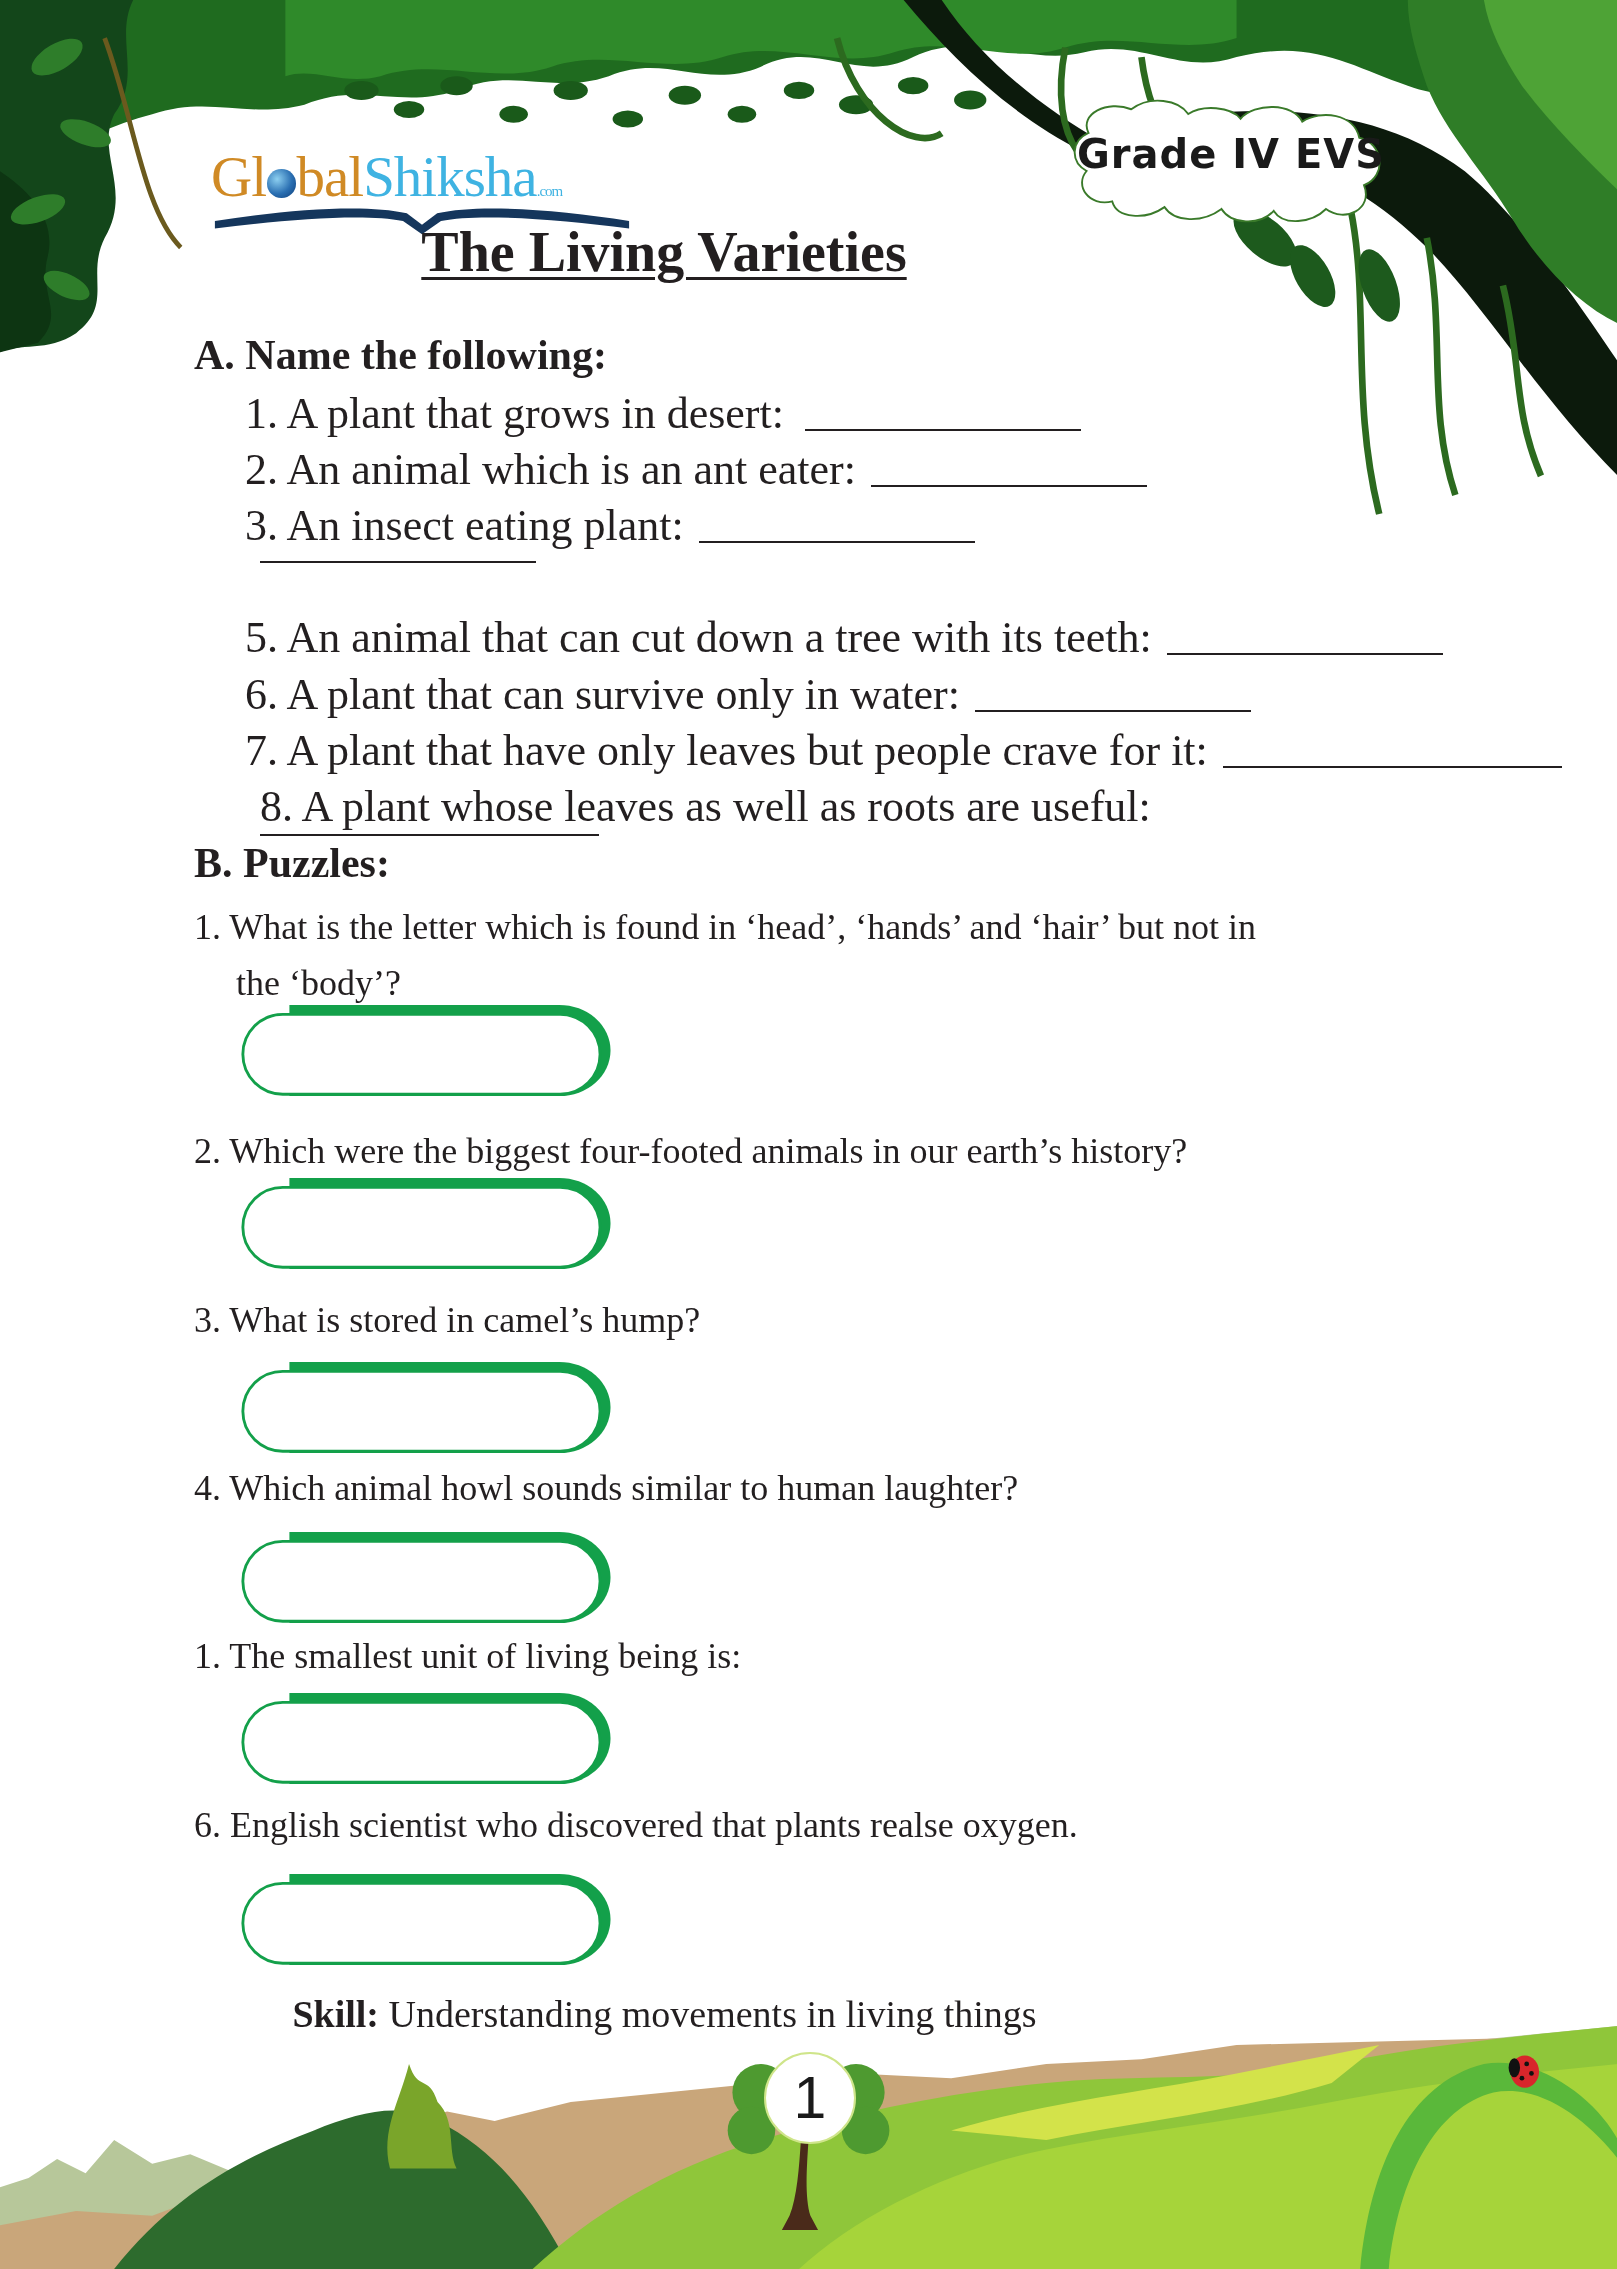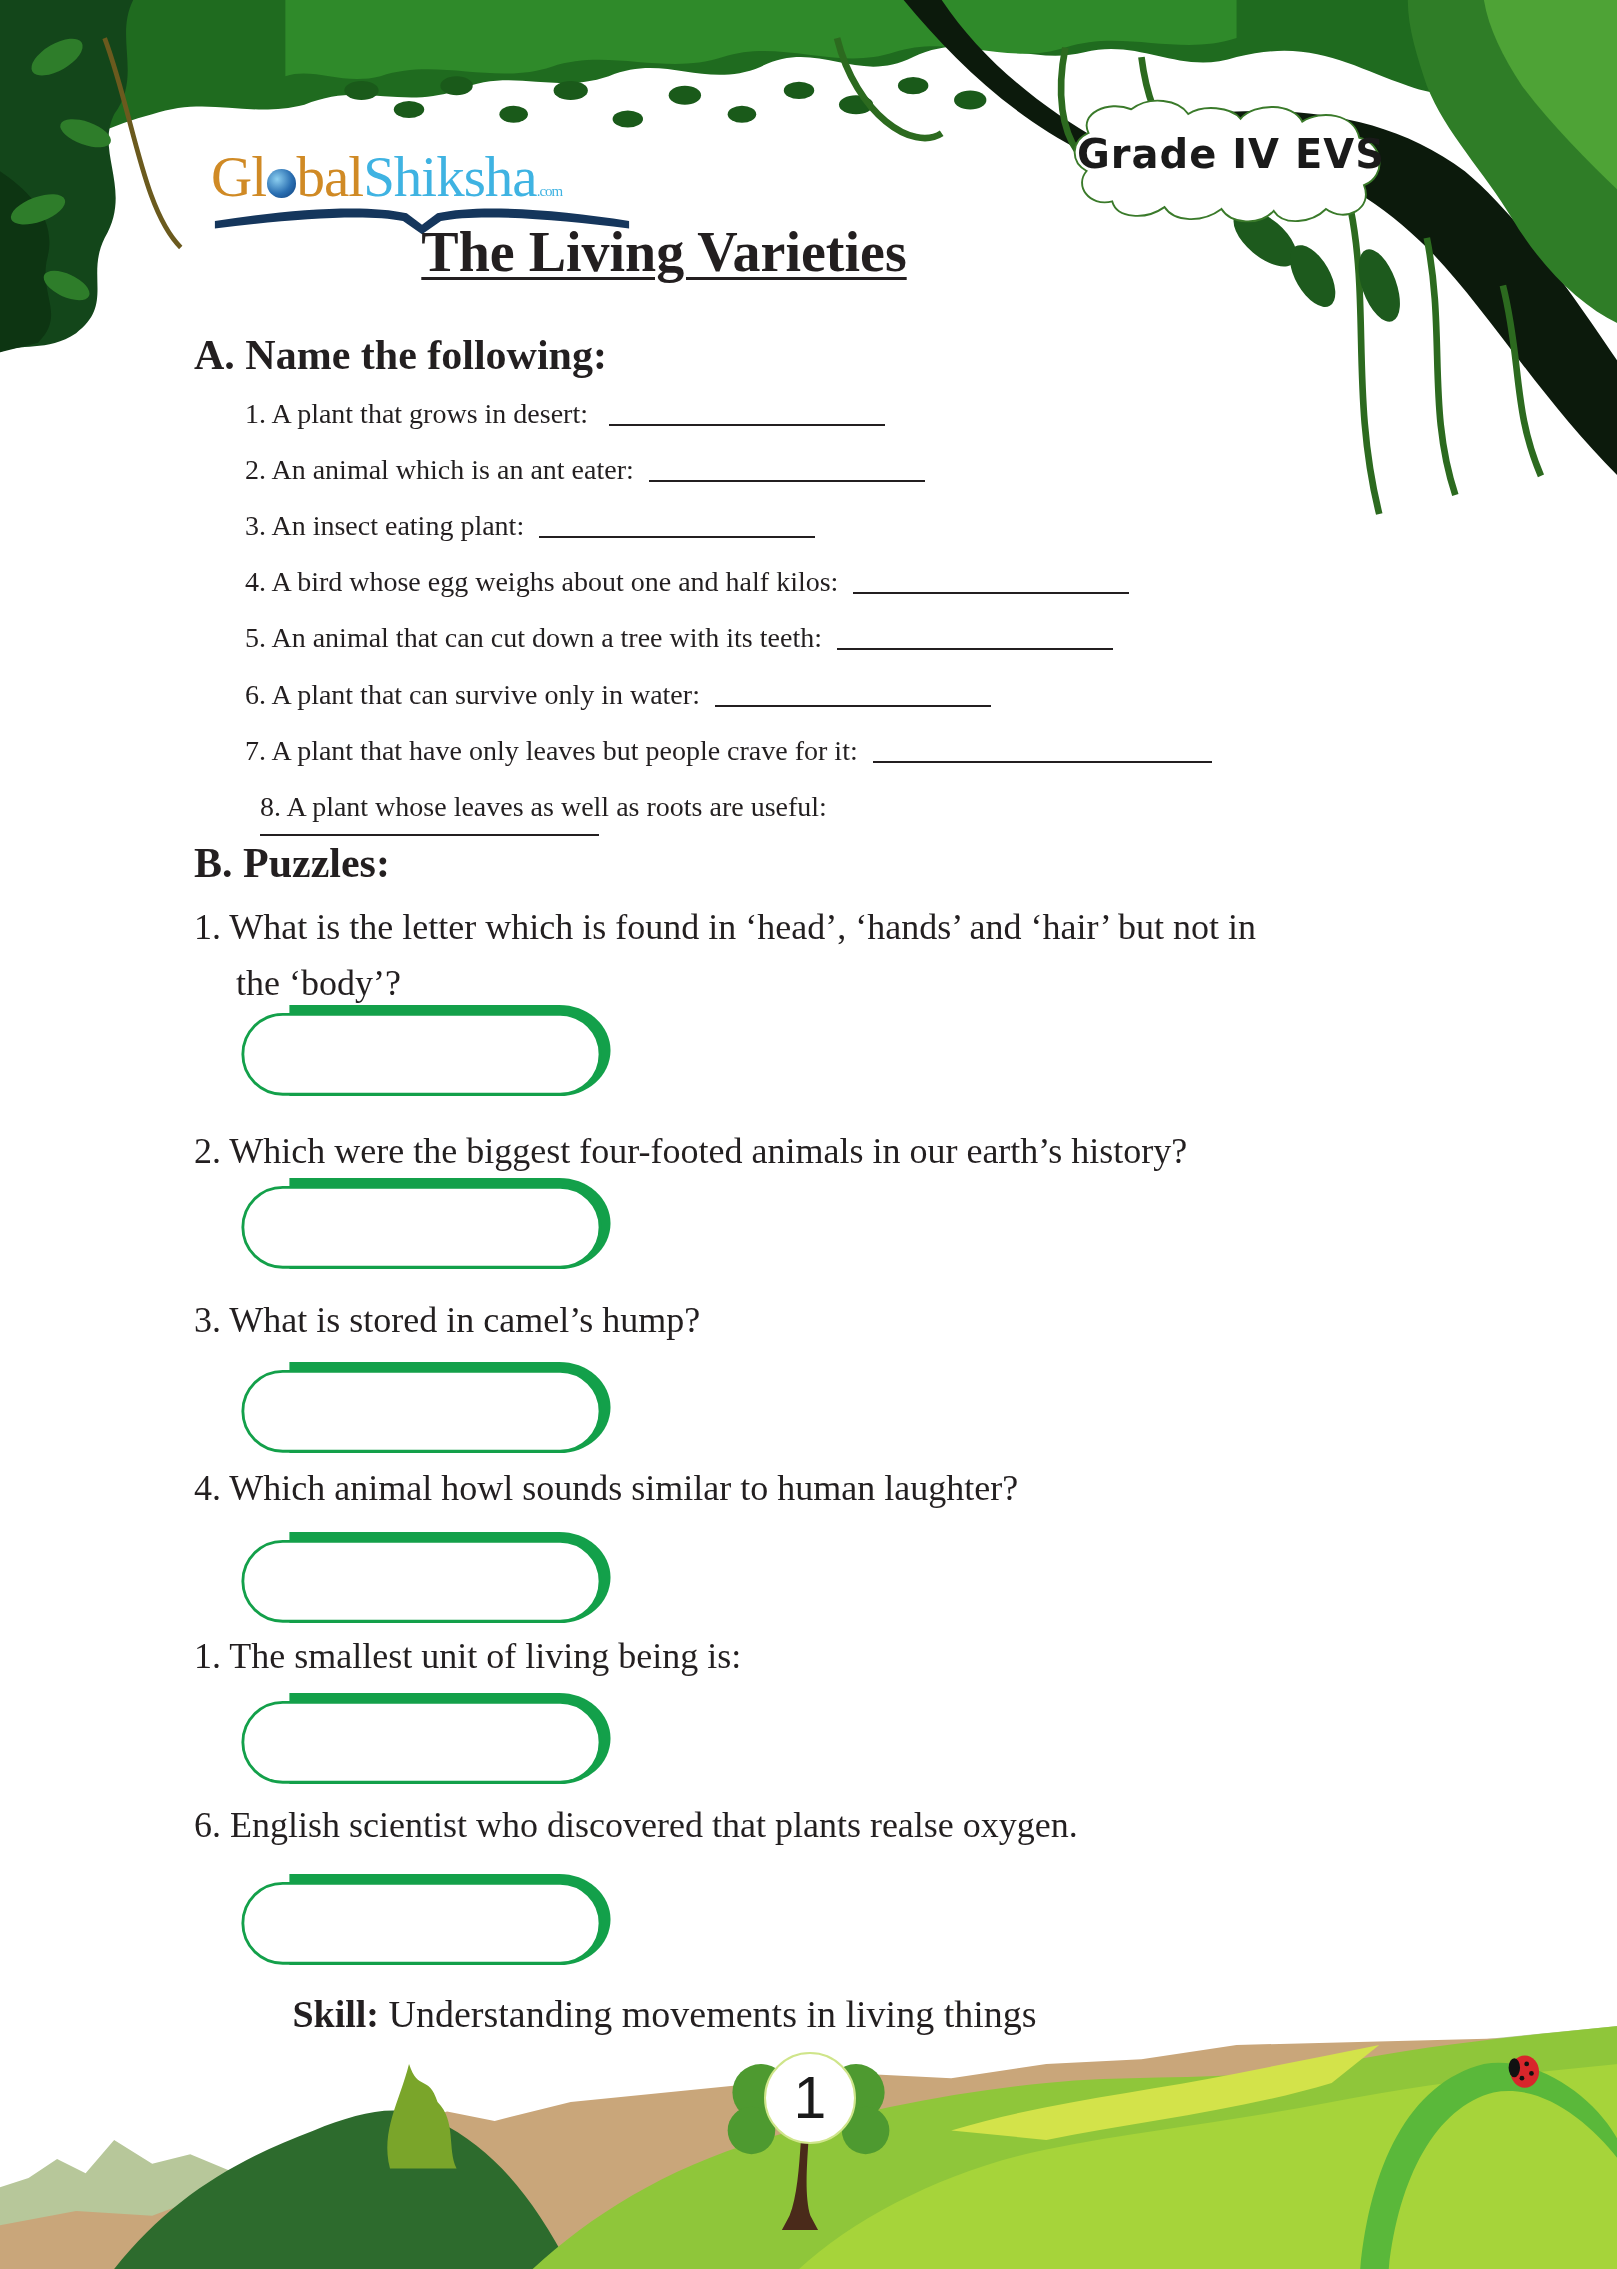--- a/index.html
+++ b/index.html
@@ -45,21 +45,21 @@
     left: 0; width: 1328px; top: 224px; text-align: center;
     font-size: 56px; font-weight: bold; line-height: 57px;
   }
   #page-title span { text-decoration: underline; text-decoration-thickness: 2.9px; text-underline-offset: 5.7px; }
 
   
   .section-heading { font-size: 42px; font-weight: bold; line-height: 53px; left: 194px; }
 
   
   .name-item {
-    left: 245px; font-size: 28px; line-height: 48px; white-space: nowrap;
+    left: 245px; font-size: 44px; line-height: 48px; white-space: nowrap;
     display: flex; align-items: baseline;
   }
   .blank {
     display: inline-block; border-bottom: 2.4px solid #231f20; height: 0;
     margin-left: 15px; position: relative; top: 2.9px;
   }
 
   
   .puzzle-q { left: 194px; font-size: 36px; line-height: 56px; width: 1332px; }
   .puzzle-q .cont { padding-left: 42px; display: block; }
@@ -159,21 +159,20 @@
 </div>
 <div class="abs name-item" style="top:446px;">
   <span>2. An animal which is an ant eater:</span>
   <span class="blank" style="width:276px;"></span>
 </div>
 <div class="abs name-item" style="top:502px;">
   <span>3. An insect eating plant:</span>
   <span class="blank" style="width:276px;"></span>
 </div>
 <div class="abs name-item" style="top:558px;">
-  <span>4. A bird whose egg weighs about one and half kilos:</span>
   <span class="blank" style="width:276px;"></span>
 </div>
 <div class="abs name-item" style="top:614px;">
   <span>5. An animal that can cut down a tree with its teeth:</span>
   <span class="blank" style="width:276px;"></span>
 </div>
 <div class="abs name-item" style="top:671px;">
   <span>6. A plant that can survive only in water:</span>
   <span class="blank" style="width:276px;"></span>
 </div>

